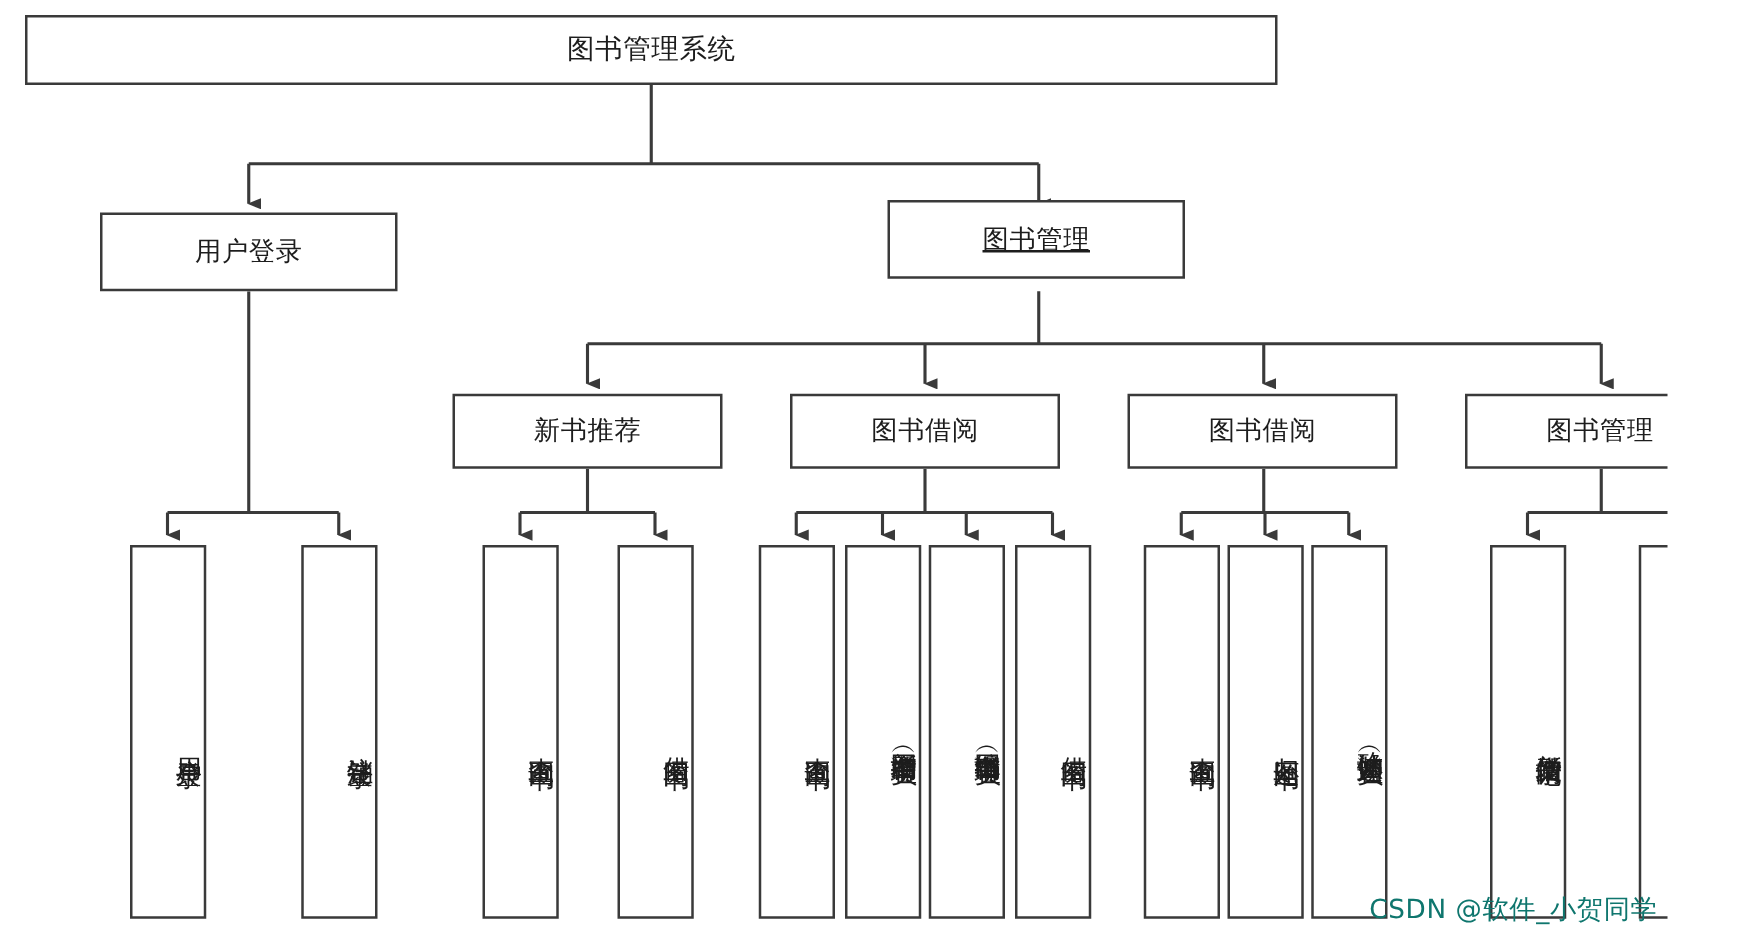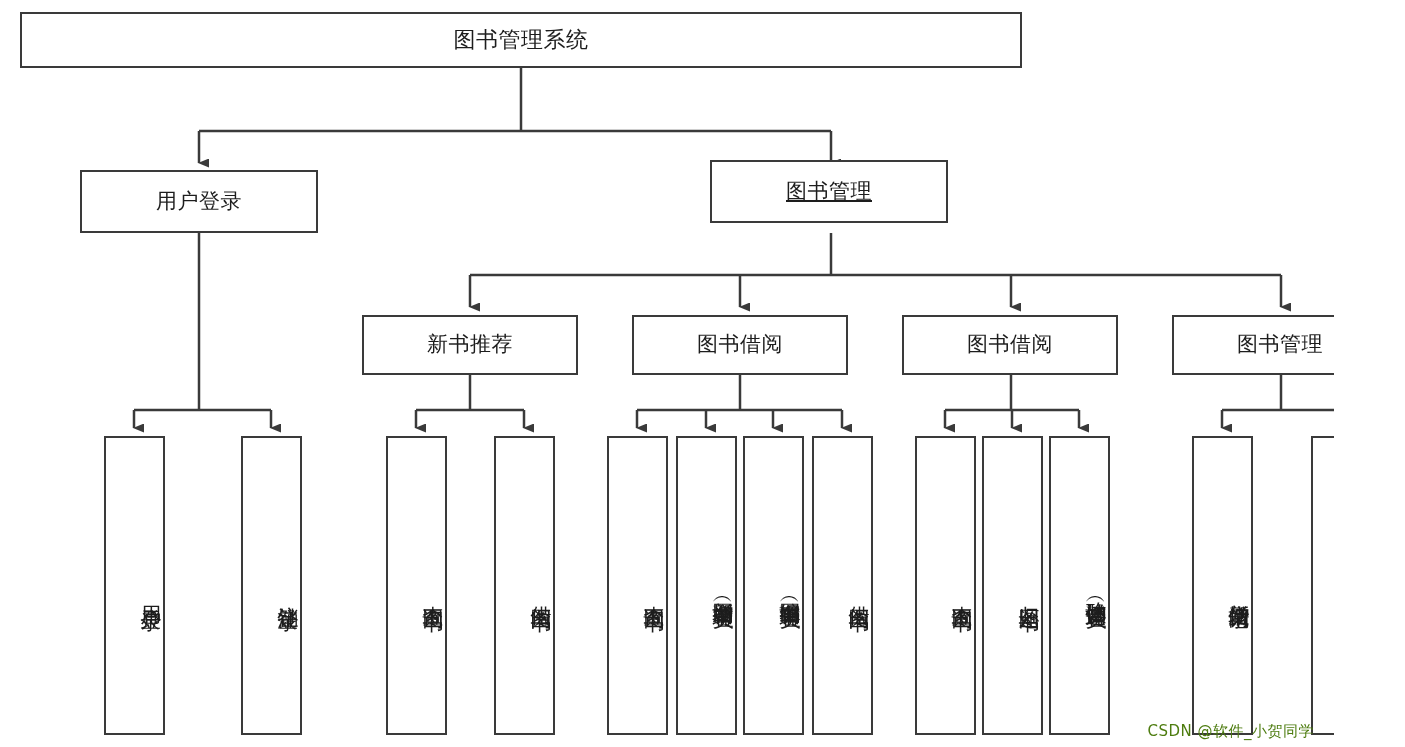--- a/index.html
+++ b/index.html
@@ -51,24 +51,24 @@
     padding-top: 14px;
     letter-spacing: 2px;
     line-height: 1.18;
   }
   .node.v.tall {
     padding-top: 8px;
     letter-spacing: 1px;
   }
   .watermark {
     position: absolute;
-    right: 20px;
+    right: 8px;
     bottom: 6px;
-    font-size: 15px;
-    color: #4d7c0f;
+    font-size: 21px;
+    color: #0f766e;
     letter-spacing: 0.5px;
     z-index: 9;
     white-space: nowrap;
   }
 </style>
 </head>
 <body>
 
 <div id="canvas">
 

